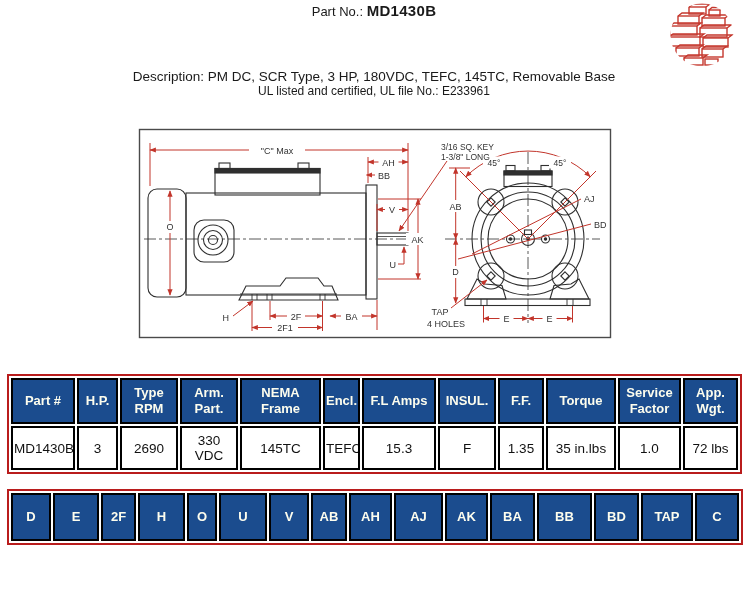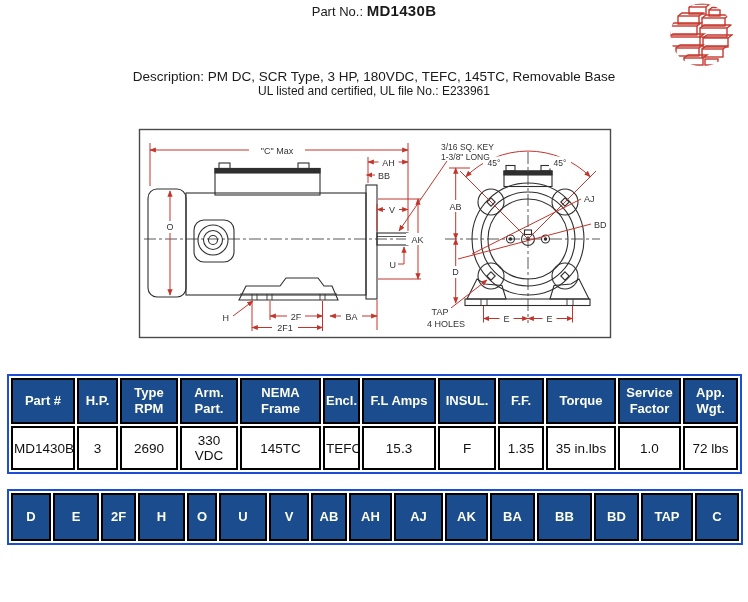--- a/index.html
+++ b/index.html
@@ -9,21 +9,21 @@
   #part-line{top:2px;font-size:13px;}
   #part-line b{font-size:15px;letter-spacing:.3px;}
   #desc-line{top:44px;font-size:13.5px;margin-top:25px;}
   #ul-line{top:84px;font-size:12px;}
   #logo-svg{position:absolute;left:663px;top:1px;}
   #drawing-svg{position:absolute;left:0;top:0;}
   svg text{font-family:"Liberation Sans",sans-serif;}
   .dimtxt{font-size:9px;fill:#333;}
   .dimtxt-s{font-size:8.5px;fill:#333;}
   table{position:absolute;left:7px;table-layout:fixed;border-collapse:separate;
-        border-spacing:2px;border:2px solid #1d4ed8;background:#fff;}
+        border-spacing:2px;border:2px solid #b91c1c;background:#fff;}
   #spec-table{top:374px;width:734px;}
   #dim-table{top:489px;width:736px;}
   th,td{border:2px solid #000;text-align:center;vertical-align:middle;overflow:hidden;}
   th{background:#1b4c8e;color:#fdfdee;font-size:13px;font-weight:bold;
      white-space:pre-line;line-height:1.2;}
   td{font-size:13.5px;color:#111;}
   #spec-table th{height:40px;}  #spec-table td{height:38px;}
   #dim-table th{height:42px;}   #dim-table td{height:42px;}
 </style>
 </head>

